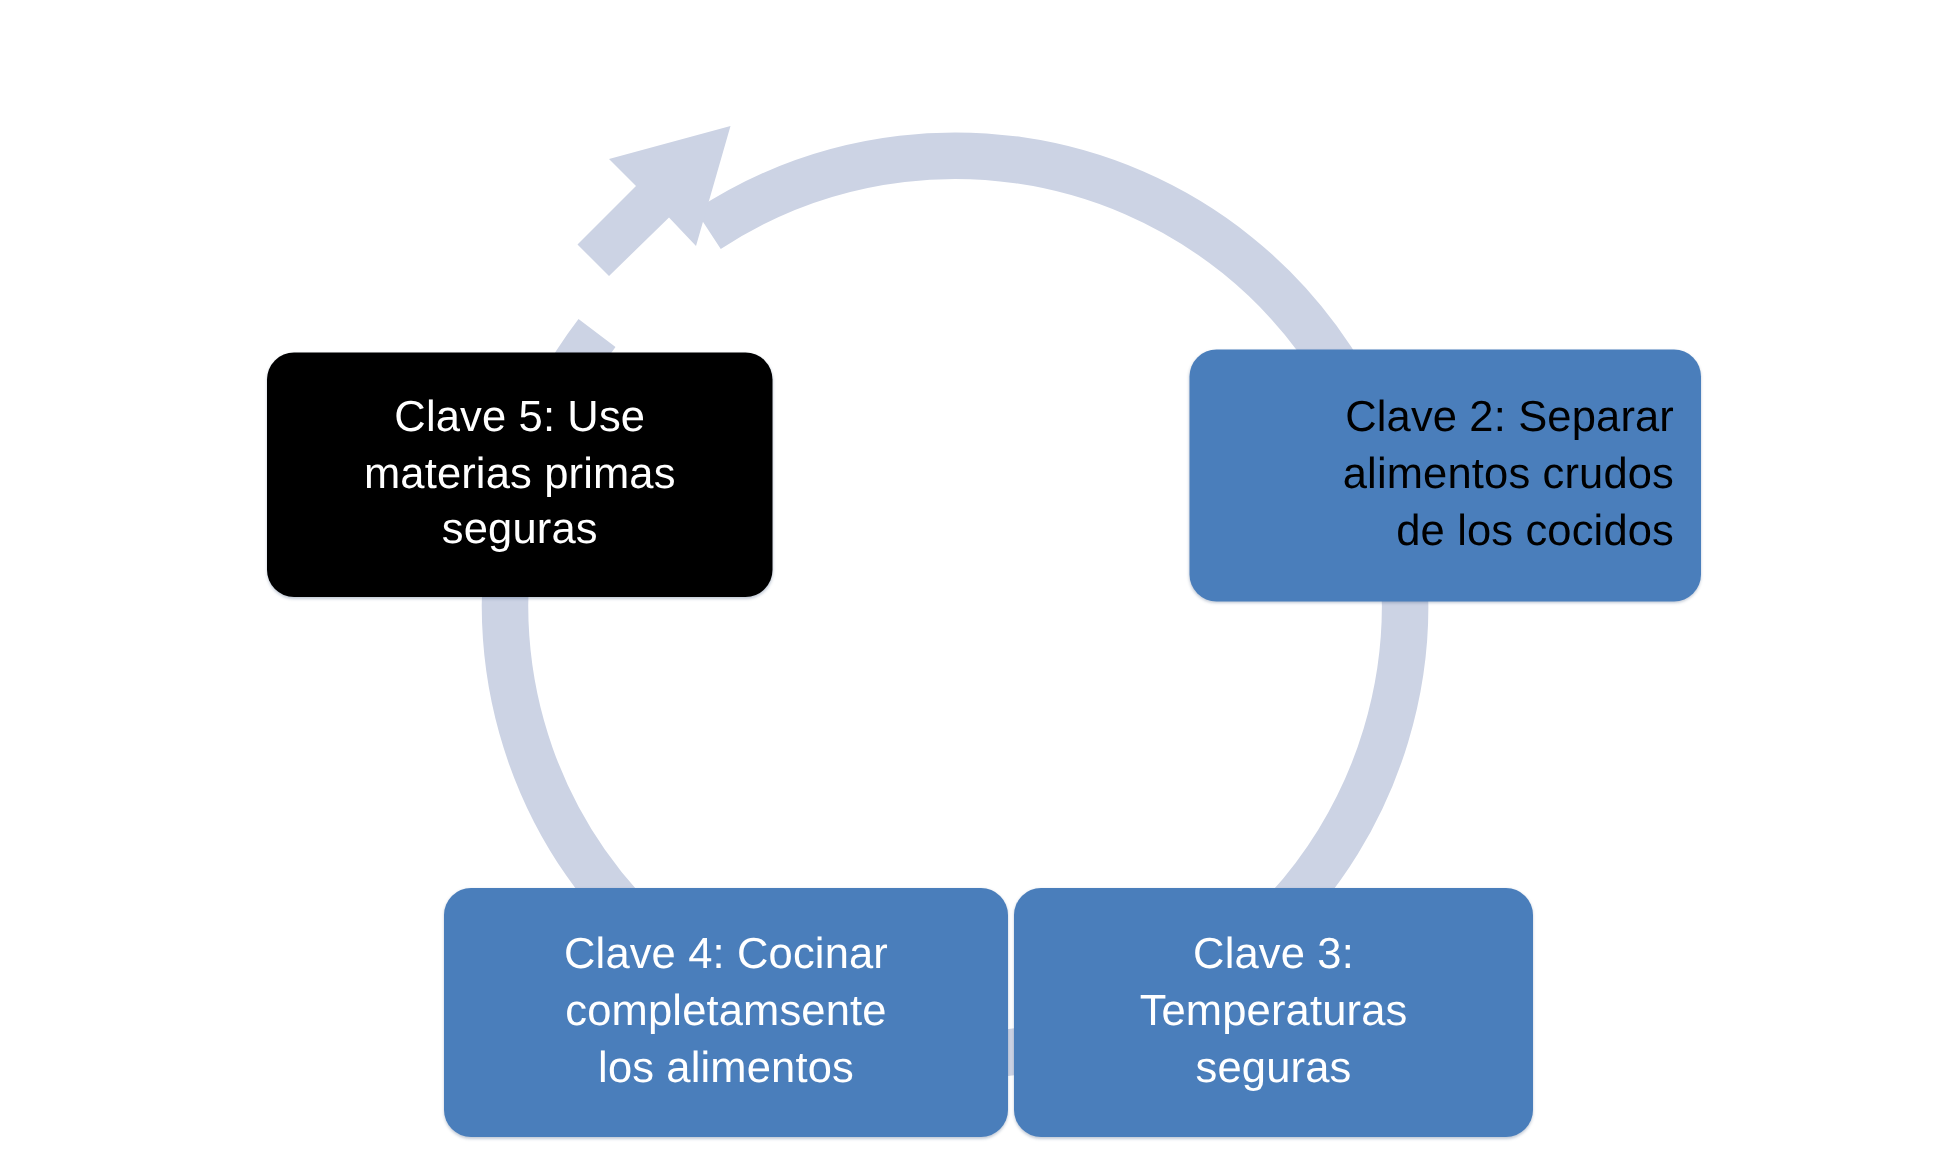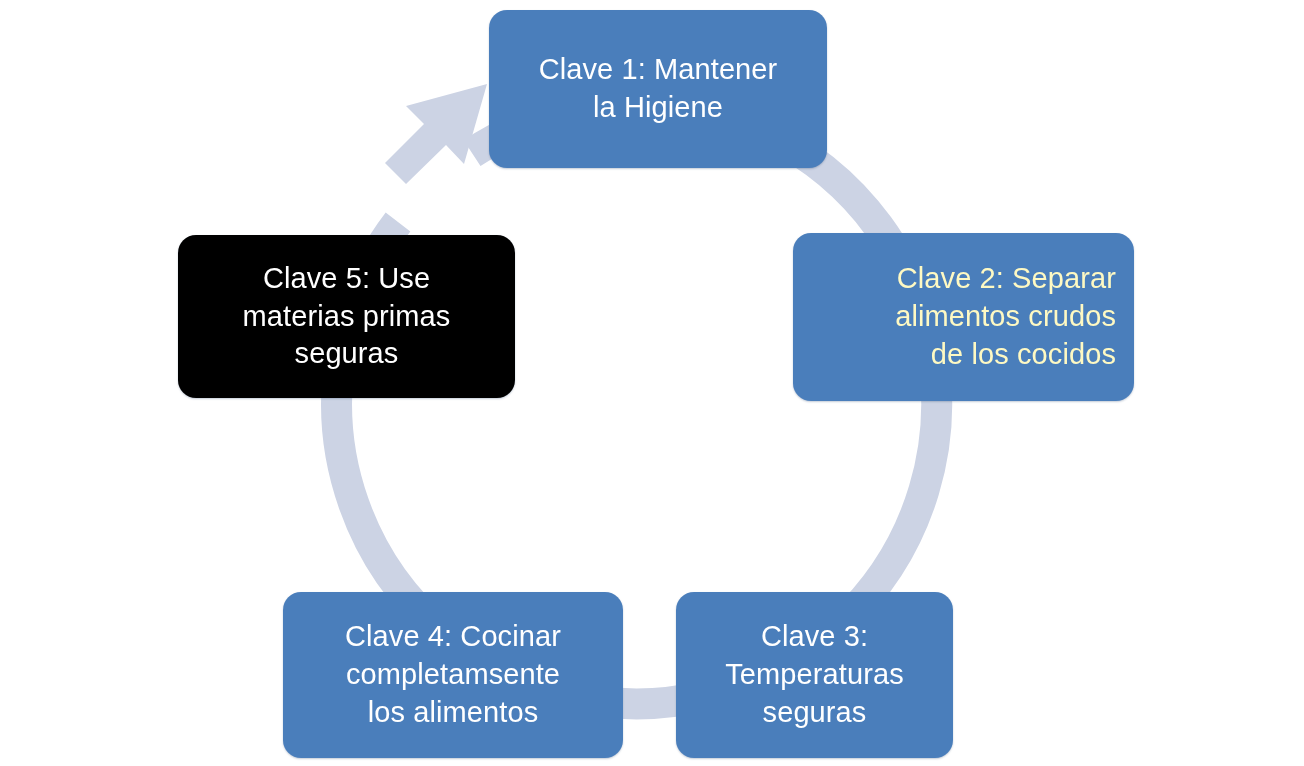--- a/index.html
+++ b/index.html
@@ -39,22 +39,22 @@
   .node-box .node-text {
     width: 100%;
     white-space: pre-line;
   }
   .align-center .node-text { text-align: center; }
   .align-right  .node-text { text-align: right; }
 
   
   #box-1 { left: 489px; top: 10px;  width: 338px; height: 158px; }
   #box-2 { left: 793px; top: 233px; width: 341px; height: 168px; }
-  #box-3 { left: 676px; top: 592px; width: 277px; height: 166px; }
-  #box-4 { left: 283px; top: 592px; width: 340px; height: 166px; }
+  #box-3 { left: 676px; top: 592px; width: 346px; height: 166px; }
+  #box-4 { left: 296px; top: 592px; width: 376px; height: 166px; }
   #box-5 { left: 178px; top: 235px; width: 337px; height: 163px; }
 </style>
 </head>
 <body>
 
 <div id="canvas" style="background: rgb(255, 255, 255);">
 
   <svg id="ring-svg" viewBox="0 0 1304 766" xmlns="http://www.w3.org/2000/svg">
     <defs>
       
@@ -62,26 +62,22 @@
 
     <g>
 
       <path id="ring-arc" fill="none" stroke="#ccd3e4" stroke-width="31" stroke-linecap="butt" d="M 472,153
                A 300,300 0 1 1 398,222"></path>
 
       <polygon id="ring-arrowhead" fill="#ccd3e4" points="487,84 406,106 424,124 385,163 406,184 446,145 464,164"></polygon>
     </g>
   </svg>
 
-  <div class="node-box align-center" id="box-1" style="background: rgb(74, 126, 187); color: rgb(255, 255, 255);">
-    <span class="node-text">Clave 1: Mantener
-la Higiene</span>
-  </div>
 
-  <div class="node-box align-right" id="box-2" style="background: rgb(74, 126, 187); color: #fef9c3;">
+  <div class="node-box align-right" id="box-2" style="background: rgb(74, 126, 187); color: #000000;">
     <span class="node-text">Clave 2: Separar
 alimentos crudos
 de los cocidos</span>
   </div>
 
   <div class="node-box align-center" id="box-3" style="background: rgb(74, 126, 187); color: rgb(255, 255, 255);">
     <span class="node-text">Clave 3:
 Temperaturas
 seguras</span>
   </div>

